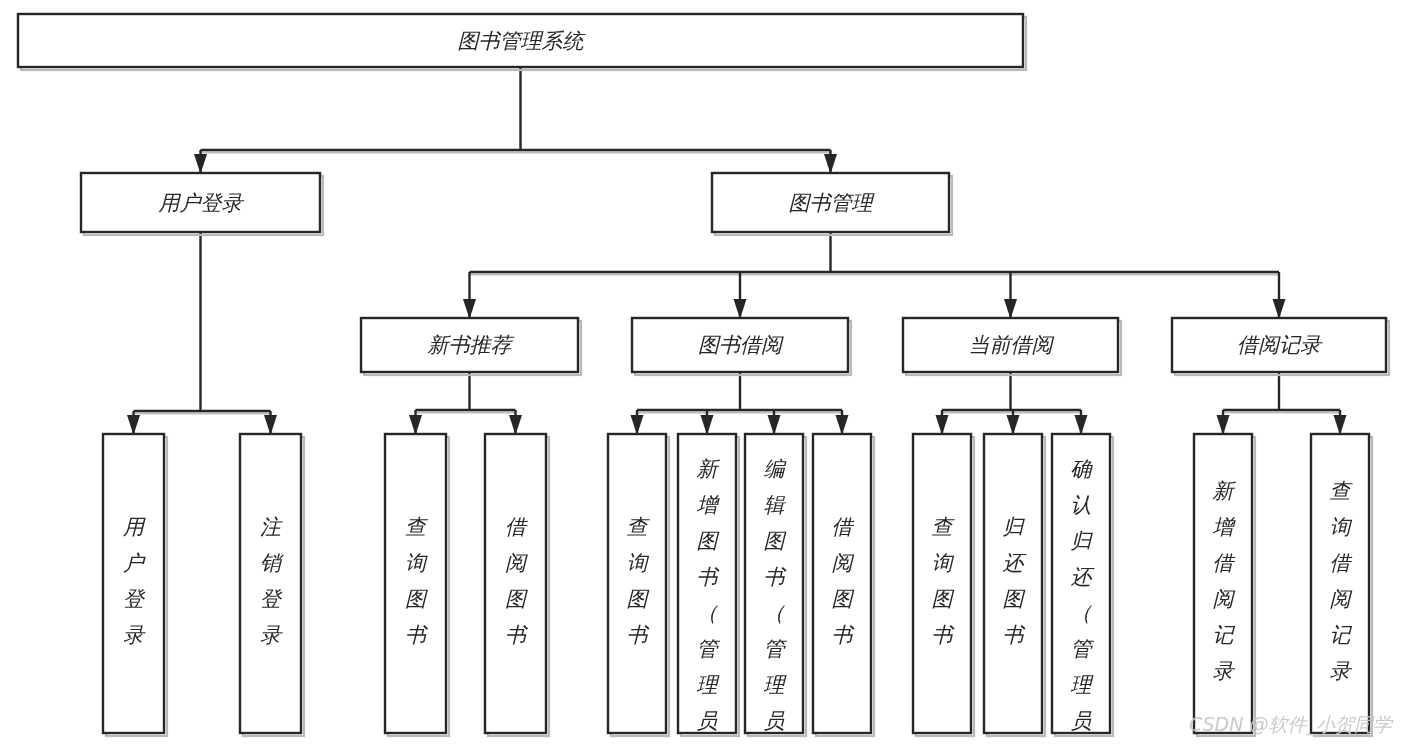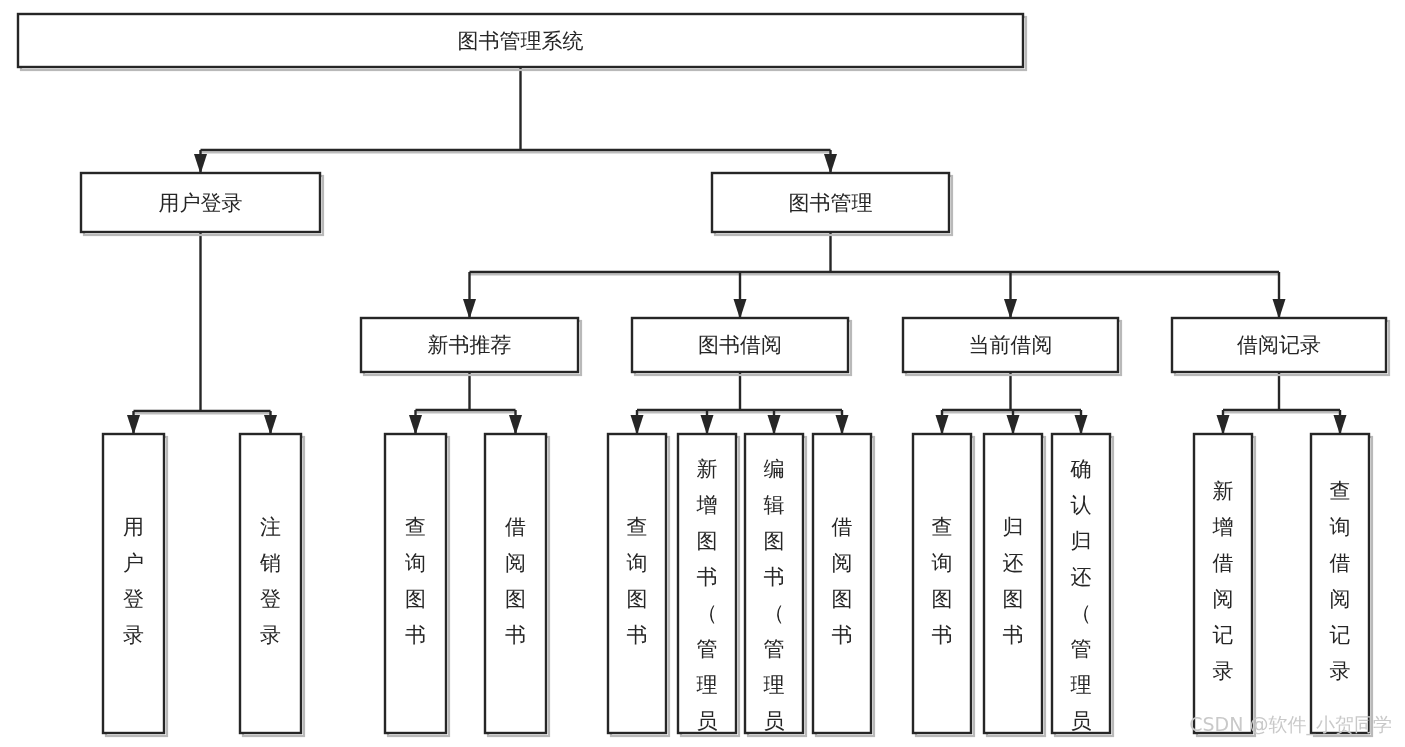--- a/index.html
+++ b/index.html
@@ -10,20 +10,21 @@
   }
   body {
     font-family: "DejaVu Sans", "Liberation Sans", sans-serif;
   }
   #diagram-root {
     position: relative;
     width: 1405px;
     height: 747px;
     background: #ffffff;
     overflow: hidden;
+    font-style: italic;
   }
   svg#tree-svg {
     position: absolute;
     left: 0;
     top: 0;
     width: 1405px;
     height: 747px;
     display: block;
   }
   .node-box {

